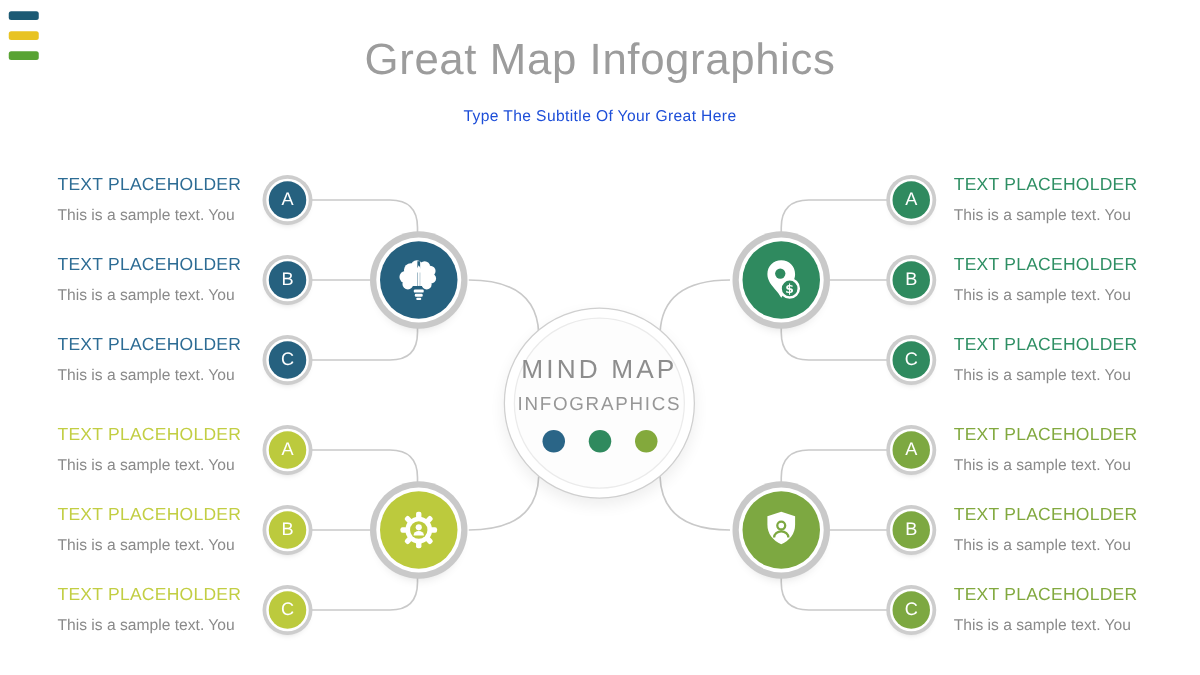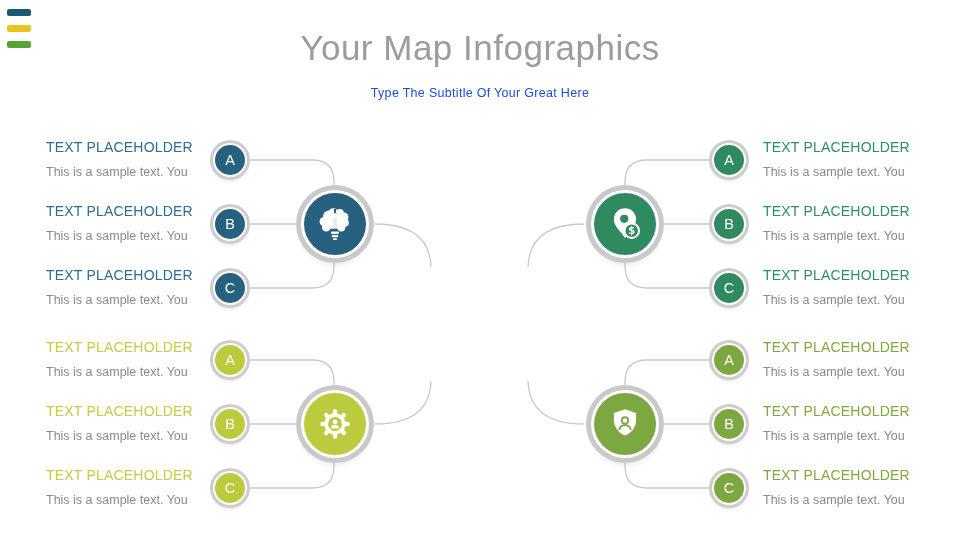--- a/index.html
+++ b/index.html
@@ -42,21 +42,21 @@
 </style>
 </head>
 <body>
 
 <div class="stage">
 
   <div class="deco-bar" style="top: 9px; background: rgb(28, 90, 116);"></div>
   <div class="deco-bar" style="top: 25px; background: rgb(232, 195, 34);"></div>
   <div class="deco-bar" style="top: 41px; background: rgb(88, 163, 51);"></div>
 
-  <div class="slide-title" style="color: rgb(156, 156, 156);">Your Map Infographics</div>
+  <div class="slide-title" style="color: rgb(156, 156, 156);">Great Map Infographics</div>
   <div class="slide-subtitle" style="color: #1d4ed8;">Type The Subtitle Of Your Great Here</div>
 
   <svg class="connectors" width="960" height="540">
     <g fill="none" stroke-width="1.3" stroke="#c9c9c9">
 
       <path d="M249,160 H312 Q334,160 334,182 V189"></path>
       <path d="M249,224 H296"></path>
       <path d="M249,288 H312 Q334,288 334,266 V260"></path>
       <path d="M375,224 C410,224 430,237 431,267"></path>
 
@@ -70,20 +70,31 @@
       <path d="M710,288 H647 Q625,288 625,266 V260"></path>
       <path d="M584,224 C549,224 529,237 528,267"></path>
 
       <path d="M710,360 H647 Q625,360 625,382 V388"></path>
       <path d="M710,424 H664"></path>
       <path d="M710,488 H647 Q625,488 625,466 V460"></path>
       <path d="M584,424 C549,424 529,411 528,381"></path>
     </g>
   </svg>
 
+  <div class="center-circle">
+    <div class="center-inner">
+      <div class="center-line1">MIND MAP</div>
+      <div class="center-line2">INFOGRAPHICS</div>
+      <div class="center-dots">
+        <div class="center-dot" style="background: rgb(42, 101, 135);"></div>
+        <div class="center-dot" style="background: rgb(47, 138, 94);"></div>
+        <div class="center-dot" style="background: rgb(131, 169, 60);"></div>
+      </div>
+    </div>
+  </div>
 
   <div class="node" style="left: 304px; top: 193px; background: rgb(38, 97, 127);">
     <svg width="38" height="38" viewBox="0 0 48 48">
       <g fill="#ffffff">
         <circle cx="16" cy="14" r="7"></circle>
           <circle cx="10.5" cy="21" r="6"></circle>
           <circle cx="13" cy="28" r="5.5"></circle>
         <circle cx="22" cy="10" r="6"></circle>
           <circle cx="30" cy="10.5" r="5.5"></circle>
           <circle cx="35.5" cy="15" r="5.5"></circle>

